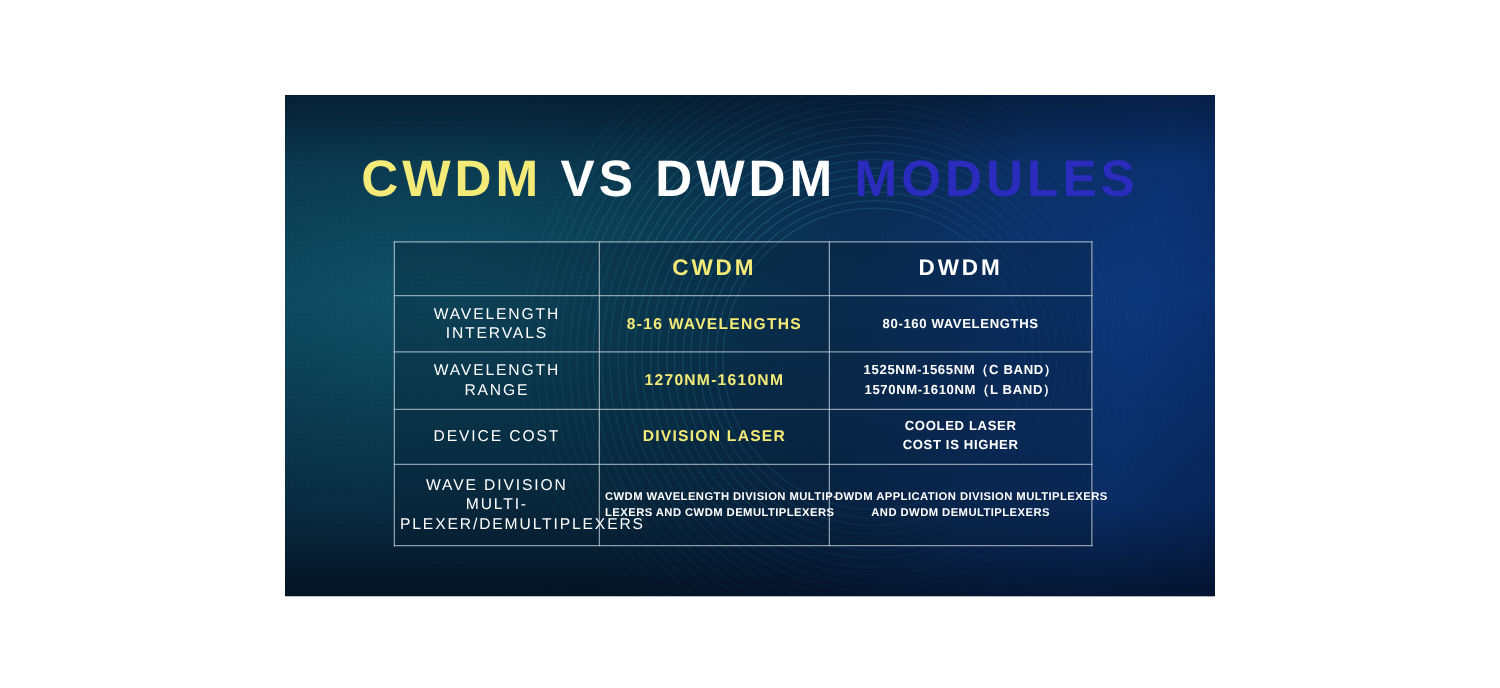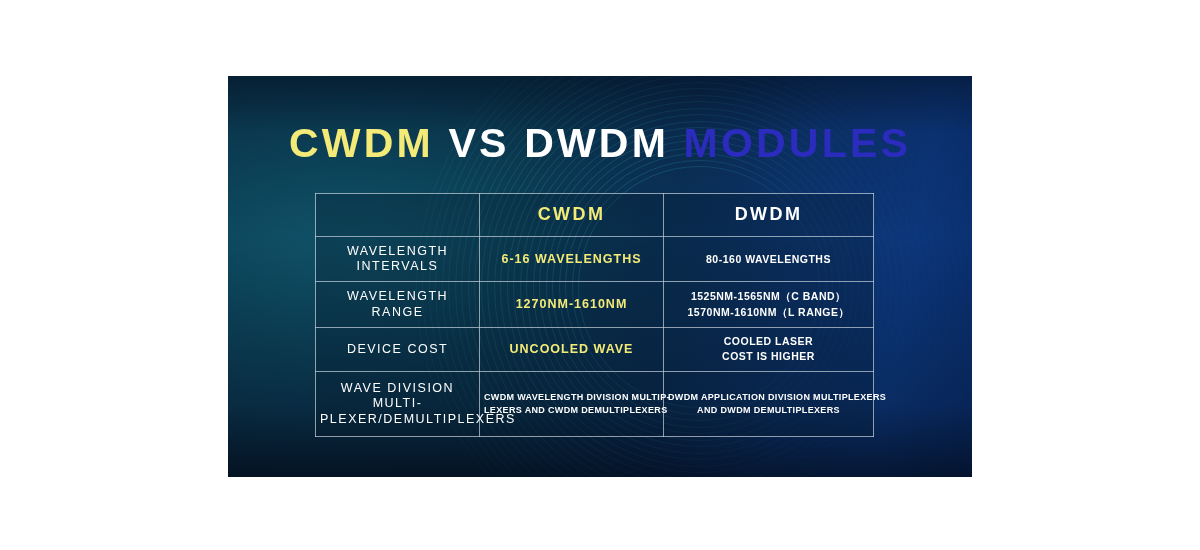--- a/index.html
+++ b/index.html
@@ -270,46 +270,46 @@
               <span class="hdr w">DWDM</span>
             </td>
           </tr>
 
           <tr>
             <td>
               <div class="lbl">WAVELENGTH</div>
               <div class="lbl">INTERVALS</div>
             </td>
             <td>
-              <div class="val y nowrapline">6-16 WAVELENGTHS</div>
+              <div class="val y nowrapline">8-16 WAVELENGTHS</div>
             </td>
             <td>
               <div class="val-sm w nowrapline">80-160 WAVELENGTHS</div>
             </td>
           </tr>
 
           <tr>
             <td>
               <div class="lbl">WAVELENGTH RANGE</div>
             </td>
             <td>
               <div class="val y nowrapline">1270NM-1610NM</div>
             </td>
             <td>
               <div class="val-sm w nowrapline">1525NM-1565NM（C BAND）</div>
-              <div class="val-sm w nowrapline">1570NM-1610NM（L RANGE）</div>
+              <div class="val-sm w nowrapline">1570NM-1610NM（L BAND）</div>
             </td>
           </tr>
 
           <tr>
             <td>
               <div class="lbl">DEVICE COST</div>
             </td>
             <td>
-              <div class="val y nowrapline">UNCOOLED WAVE</div>
+              <div class="val y nowrapline">DIVISION LASER</div>
             </td>
             <td>
               <div class="val-sm w nowrapline">COOLED LASER</div>
               <div class="val-sm w nowrapline">COST IS HIGHER</div>
             </td>
           </tr>
 
 
           <tr>
             <td>

